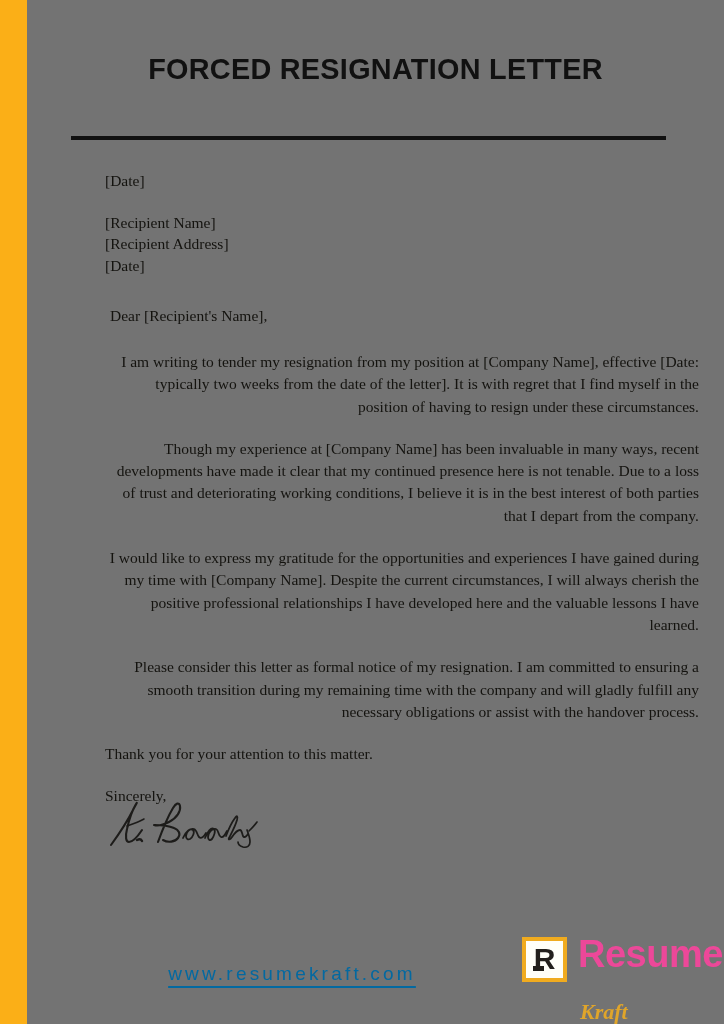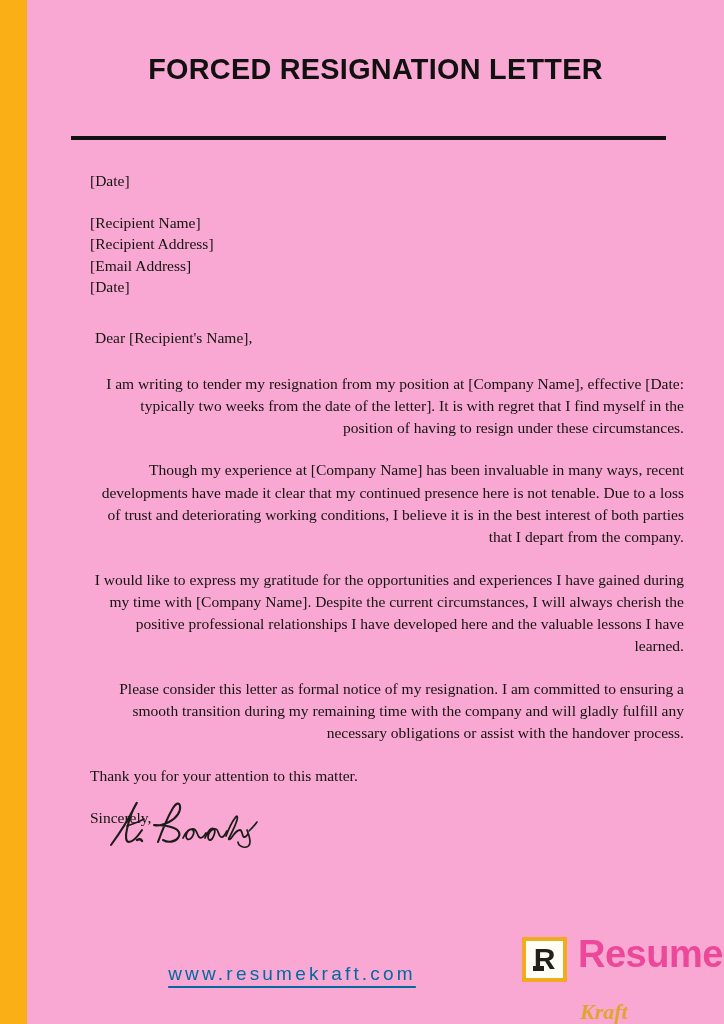--- a/index.html
+++ b/index.html
@@ -26,21 +26,21 @@
     background: #fbaf17;
   }
 
   
   #page {
     position: absolute;
     left: 27px;
     top: 0;
     width: 697px;
     height: 1024px;
-    background: #f9a8d4;
+    background: #737373;
   }
 
   
   #doc-title {
     position: absolute;
     left: 0;
     top: 52px;
     width: 697px;
     text-align: center;
     font-family: "Liberation Sans", sans-serif;
@@ -57,21 +57,21 @@
     left: 44px;
     top: 136px;
     width: 595px;
     height: 4px;
     background: #111111;
   }
 
   
   #letter {
     position: absolute;
-    left: 63px;
+    left: 78px;
     top: 170px;
     width: 594px;
     color: #14130f;
     font-size: 15.5px;
     line-height: 22px;
   }
 
   .meta-line {
     font-size: 15.5px;
     line-height: 21.5px;
@@ -203,21 +203,20 @@
 
   <div id="title-rule"></div>
 
   <div id="letter">
 
     <div id="date-top" class="meta-line">[Date]</div>
 
     <div id="recipient-block">
       <div class="meta-line">[Recipient Name]</div>
       <div class="meta-line">[Recipient Address]</div>
-      <div class="meta-line">[Email Address]</div>
       <div class="meta-line">[Date]</div>
     </div>
 
     <div id="salutation">Dear [Recipient's Name],</div>
 
     <p class="body-para">I am writing to tender my resignation from my position at [Company Name], effective [Date: typically two weeks from the date of the letter]. It is with regret that I find myself in the position of having to resign under these circumstances.</p>
 
     <p class="body-para">Though my experience at [Company Name] has been invaluable in many ways, recent developments have made it clear that my continued presence here is not tenable. Due to a loss of trust and deteriorating working conditions, I believe it is in the best interest of both parties that I depart from the company.</p>
 
     <p class="body-para">I would like to express my gratitude for the opportunities and experiences I have gained during my time with [Company Name]. Despite the current circumstances, I will always cherish the positive professional relationships I have developed here and the valuable lessons I have learned.</p>

